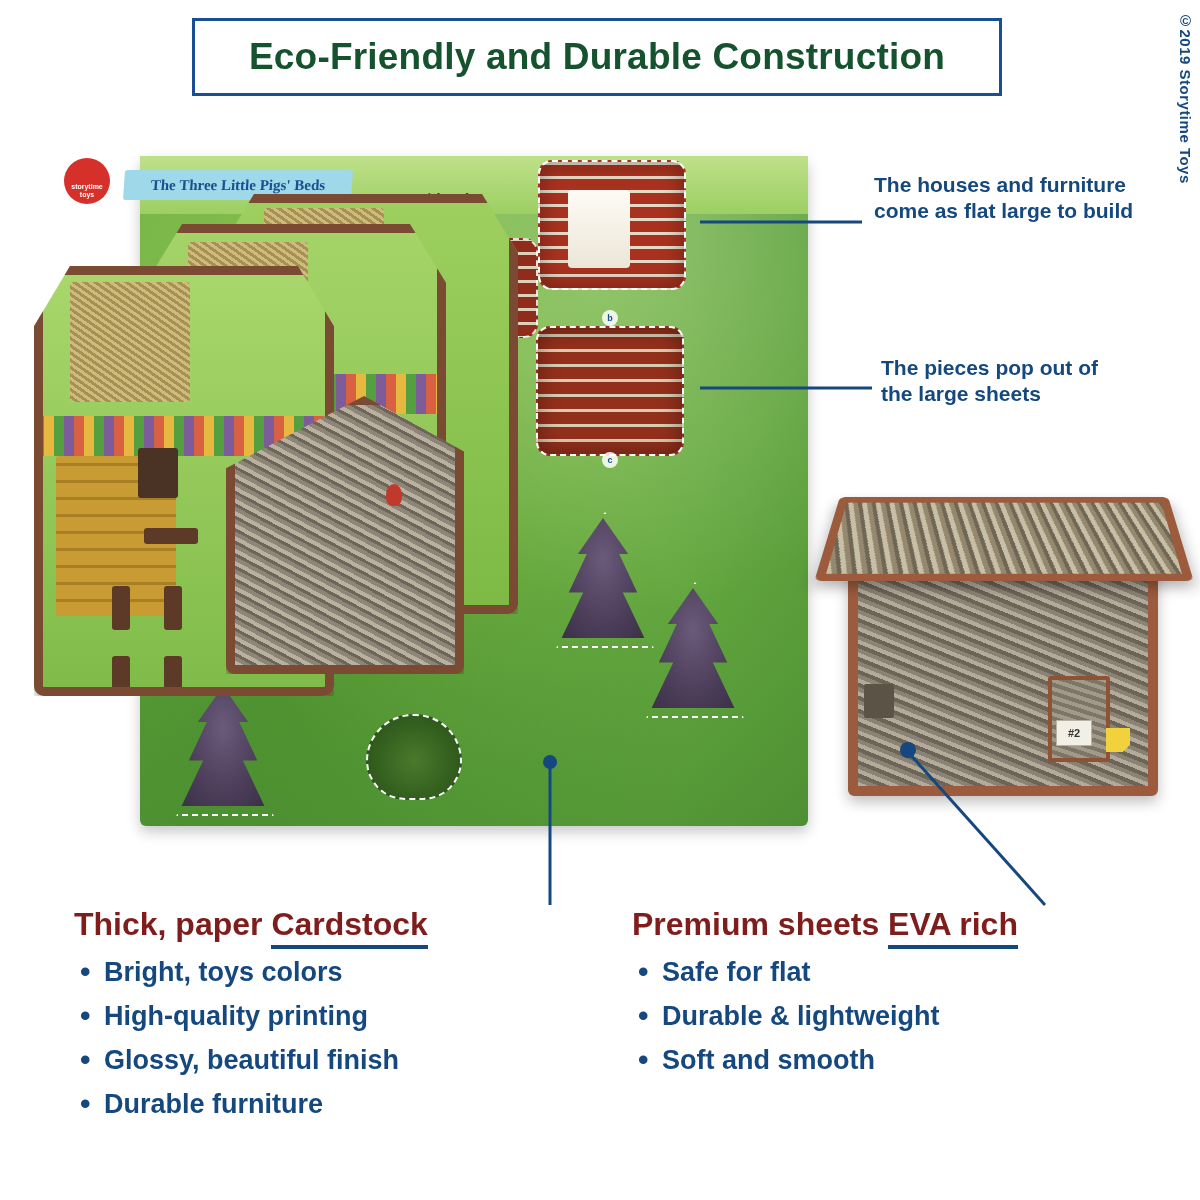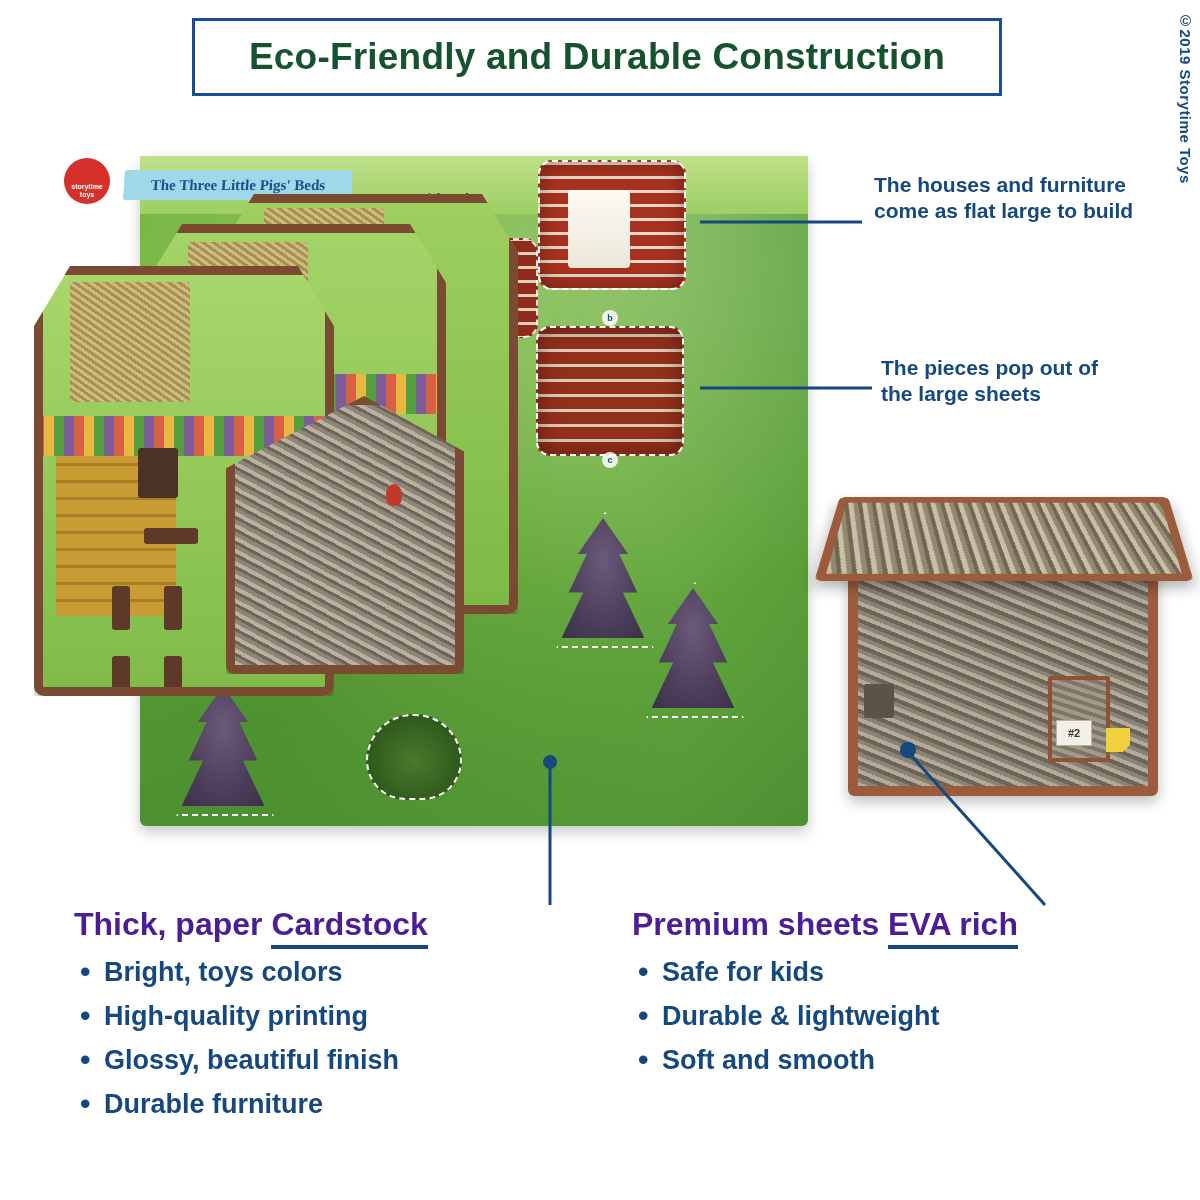--- a/index.html
+++ b/index.html
@@ -372,21 +372,21 @@
   .section {
     position: absolute;
     top: 906px;
   }
   .section-left { left: 74px; width: 520px; }
   .section-right { left: 632px; width: 540px; }
 
   .sec-head {
     font-size: 32px;
     font-weight: bold;
-    color: #4c1d95;
+    color: #7f1d1d;
     margin: 0 0 14px 0;
     white-space: nowrap;
   }
   .sec-head .underline {
     border-bottom: 4px solid #15487f;
     padding-bottom: 3px;
   }
   .bullets {
     list-style: none;
     margin: 0;
@@ -506,19 +506,19 @@
       <li>Glossy, beautiful finish</li>
       <li>Durable furniture</li>
     </ul>
   </div>
 
   <div class="section section-right">
     <h2 class="sec-head">
       <span>Premium sheets </span><span class="underline">EVA rich</span>
     </h2>
     <ul class="bullets">
-      <li>Safe for kids</li>
+      <li>Safe for flat</li>
       <li>Durable &amp; lightweight</li>
       <li>Soft and smooth</li>
     </ul>
   </div>
 
 </div>
 
 </body></html>

